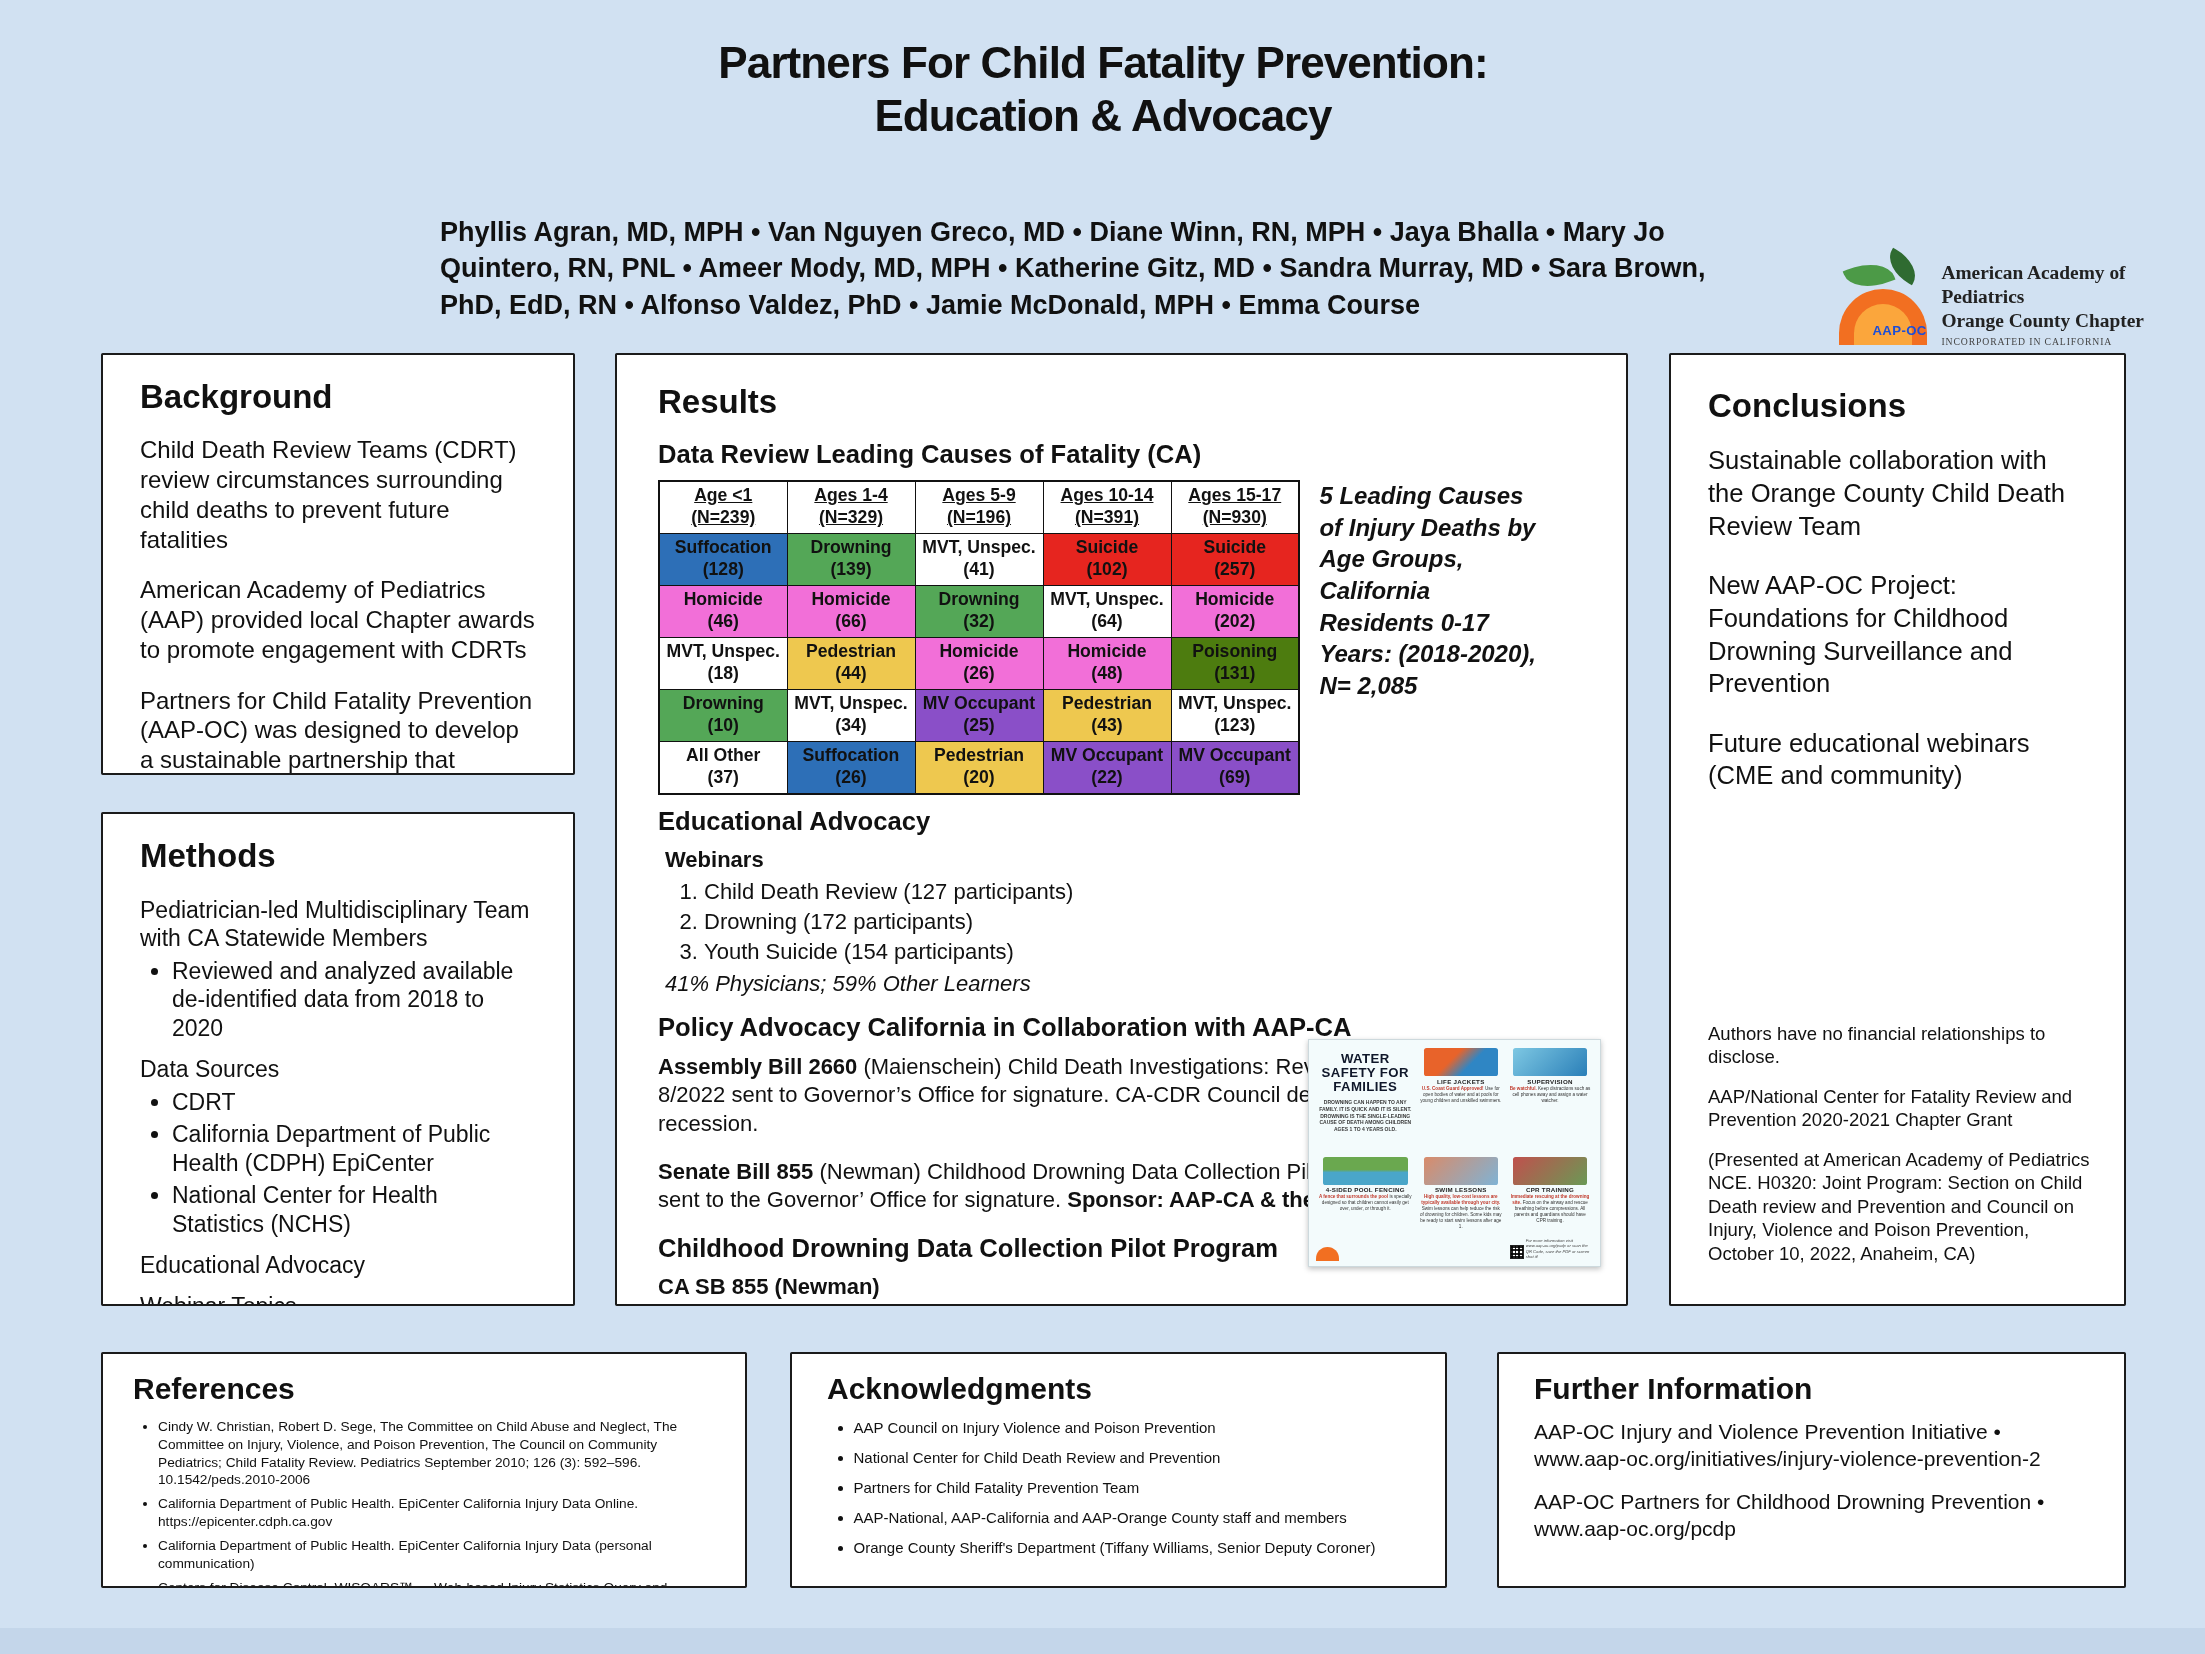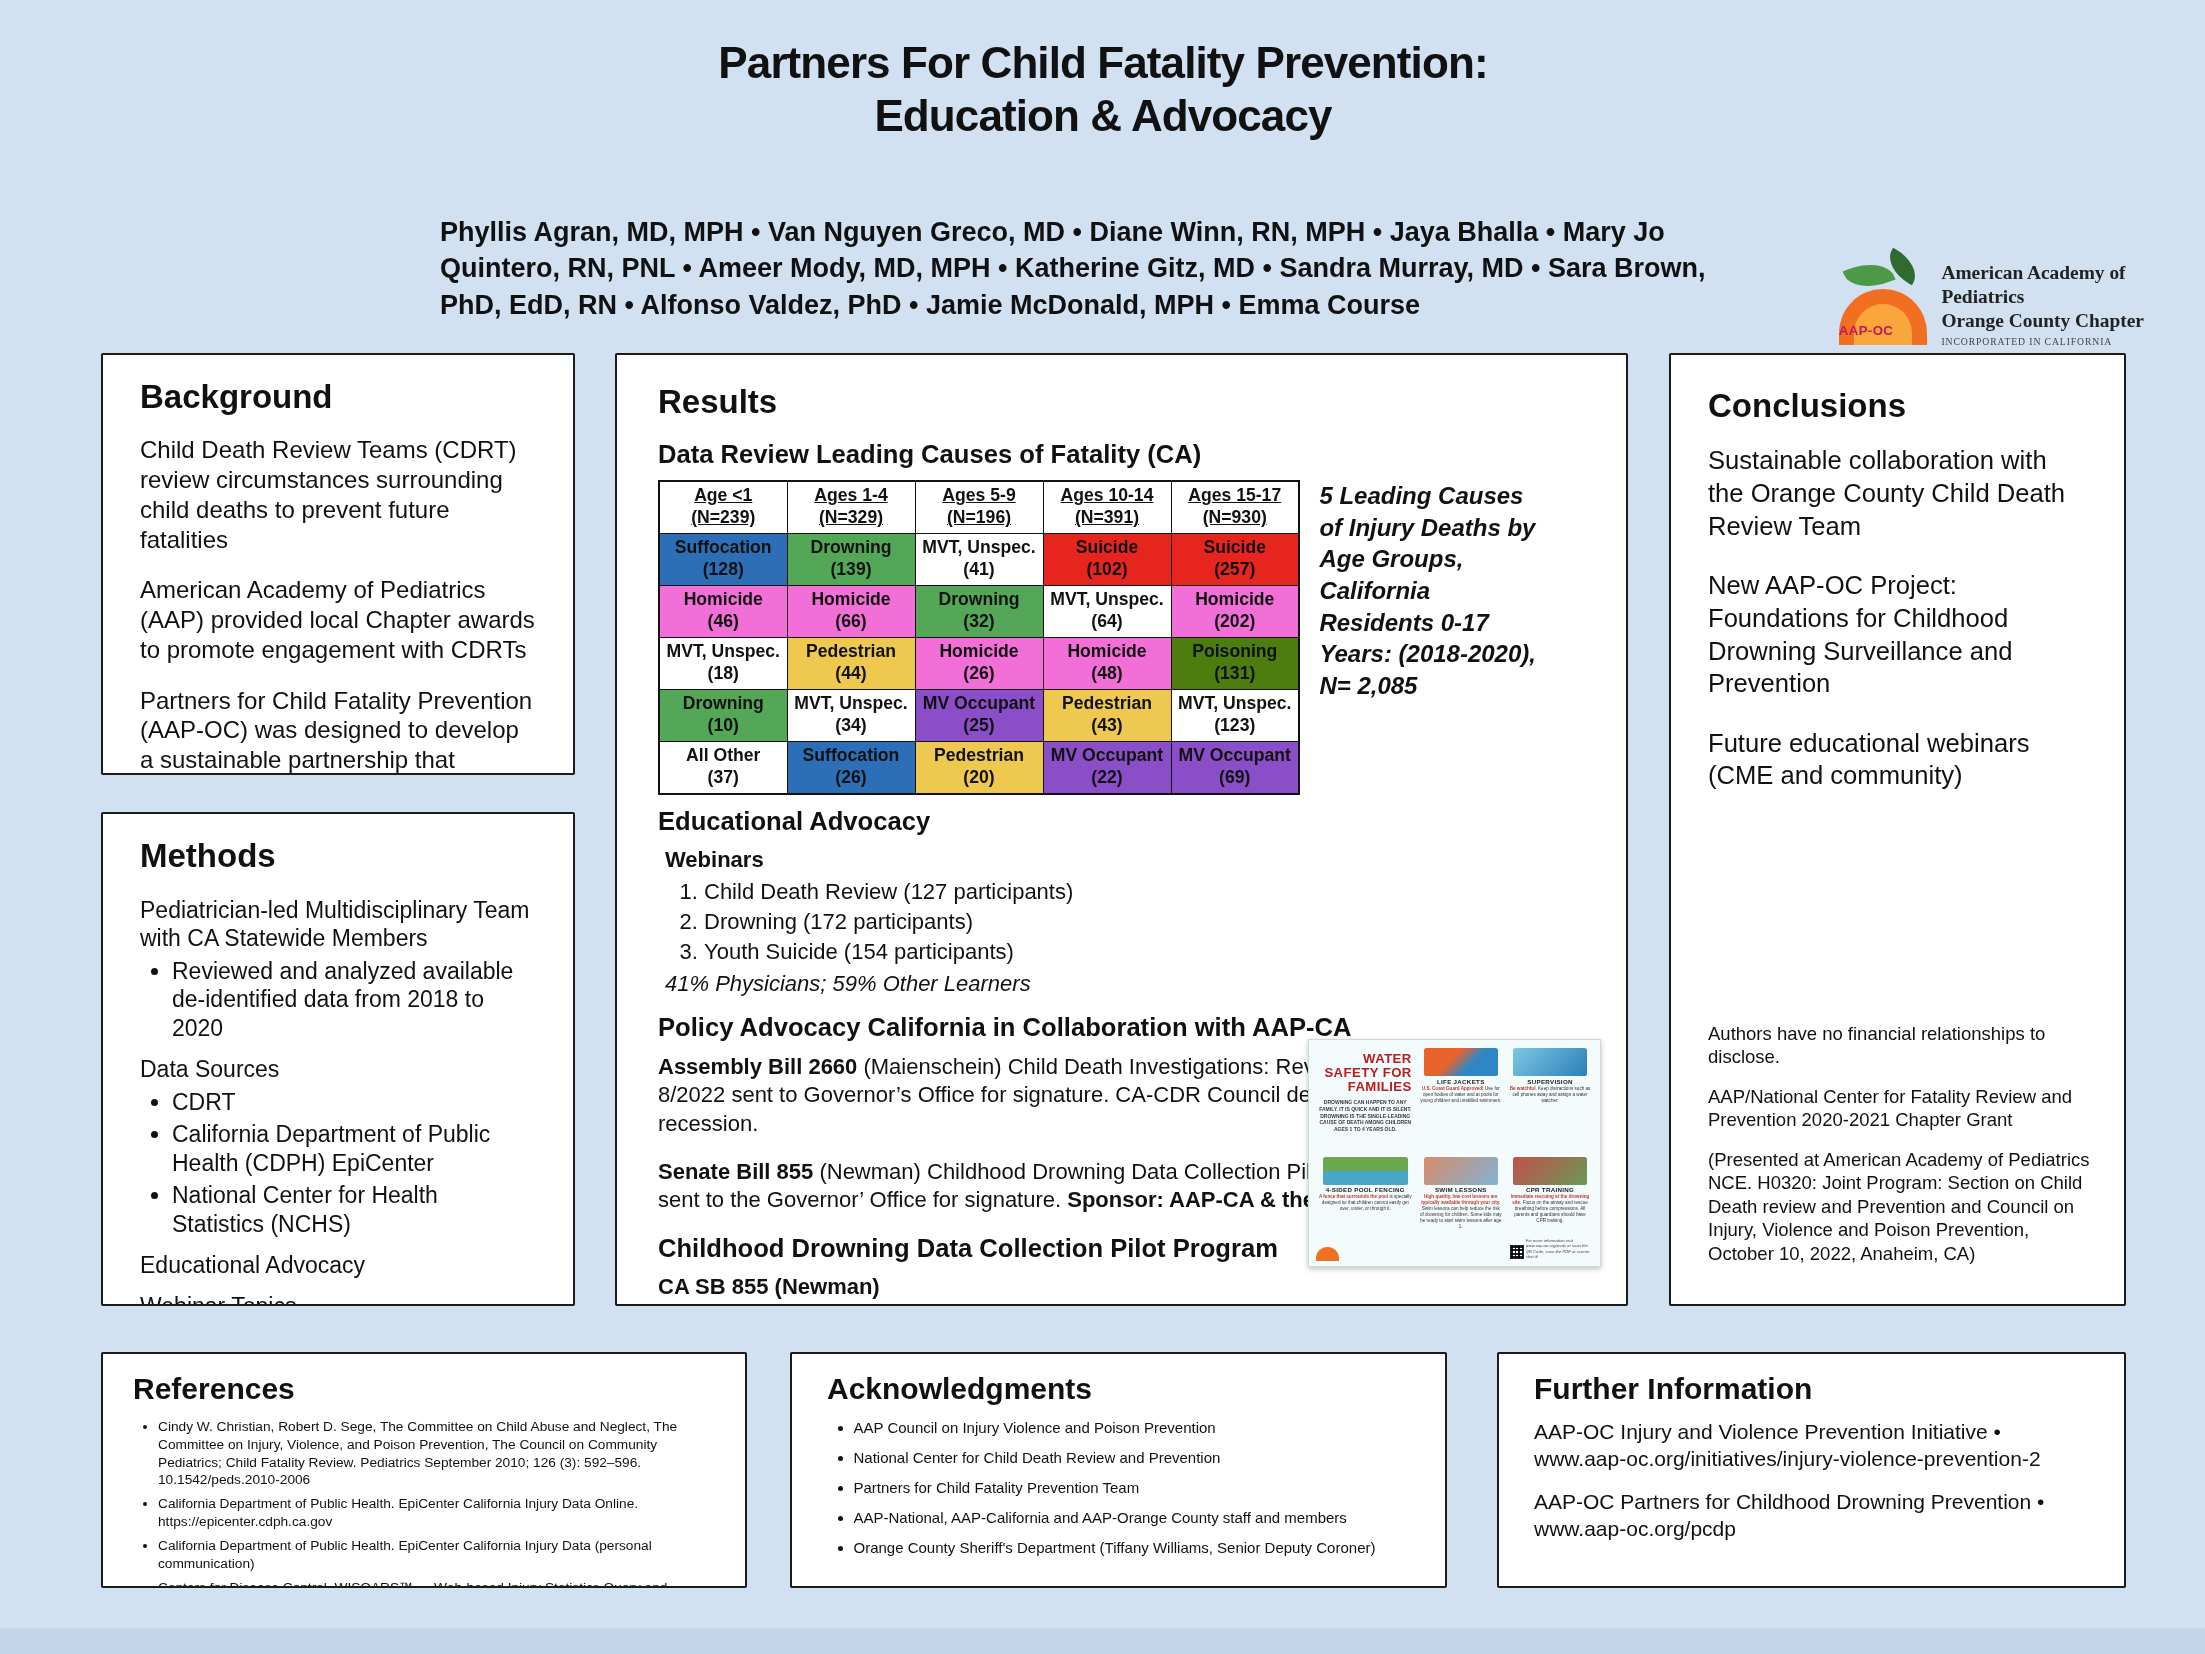--- a/index.html
+++ b/index.html
@@ -11,22 +11,22 @@
   .title{position:absolute;top:37px;left:0;width:100%;text-align:center;
     font-size:44px;font-weight:bold;line-height:1.2;letter-spacing:-0.9px;}
   .authors{position:absolute;top:214px;left:440px;width:1292px;text-align:left;
     font-size:27px;font-weight:bold;line-height:1.35;}
 
   
   .logo{position:absolute;left:1837px;top:258px;width:353px;display:flex;align-items:center;}
   .logo-mark{position:relative;width:92px;height:92px;flex:0 0 auto;}
   .dome{position:absolute;left:1.8px;bottom:5.3px;width:88px;height:56px;background:#f26f21;border-radius:88px 88px 0 0;}
   .dome-in{position:absolute;left:17px;bottom:5.3px;width:58px;height:41px;background:#fba63c;border-radius:58px 58px 0 0;}
-  .dome-txt{position:absolute;left:1.8px;bottom:12.4px;width:88px;text-align:left;
-    font-size:13.2px;font-weight:bold;color:#be185d;letter-spacing:0.4px;}
+  .dome-txt{position:absolute;left:1.8px;bottom:12.4px;width:88px;text-align:right;
+    font-size:13.2px;font-weight:bold;color:#1d4ed8;letter-spacing:0.4px;}
   .leaf1{position:absolute;left:8.8px;top:3.5px;width:46px;height:26.5px;background:#4c9a47;
     border-radius:0 90% 0 90%;transform:rotate(-22deg);}
   .leaf2{position:absolute;left:48px;top:-3.5px;width:35px;height:23px;background:#2f6b31;
     border-radius:0 90% 0 90%;transform:rotate(30deg);}
   .logo-text{margin-left:12.4px;font-family:"Liberation Serif",serif;color:#222;}
   .logo-text .l1,.logo-text .l2{font-size:19.4px;font-weight:bold;line-height:1.25;}
   .logo-text .l3{font-size:9.7px;letter-spacing:0.9px;color:#444;margin-top:2.6px;}
 
   
   .panel{position:absolute;background:#fff;border:2.6px solid #1b1b1b;border-radius:1.8px;box-sizing:border-box;overflow:hidden;}
@@ -68,21 +68,21 @@
   .learners{font-size:22px;font-style:italic;margin:3.5px 0 16px 7px;}
   .bill{font-size:22px;line-height:1.3;margin:0 0 19.4px 0;max-width:935px;}
   .bill .b{font-weight:bold;}
   .drown-block{max-width:653px;}
 
   
   .flyer{position:absolute;right:25px;bottom:37px;width:293px;height:228px;background:#f3fbfc;
     border:0.9px solid #cdd9dd;box-shadow:0 1.8px 5.3px rgba(0,0,0,.25);padding:7px 8px;box-sizing:border-box;
     display:grid;grid-template-columns:1.15fr 1fr 1fr;grid-template-rows:1fr 1fr;gap:5.3px;}
   .flyer .tblock{padding:1.8px;}
-  .flyer .f-title{font-size:13.2px;font-weight:bold;color:#b91c1c;line-height:1.05;letter-spacing:0.4px;text-align:right;margin:3.5px 0 5.3px 0;}
+  .flyer .f-title{font-size:13.2px;font-weight:bold;color:#0f172a;line-height:1.05;letter-spacing:0.4px;text-align:center;margin:3.5px 0 5.3px 0;}
   .flyer .f-intro{font-size:5px;font-weight:bold;color:#3a3a3a;line-height:1.35;text-align:center;}
   .flyer .tip{position:relative;padding:0.9px;}
   .flyer .ph{height:28px;border-radius:2.6px;margin:0 auto 1.8px auto;width:90%;}
   .flyer .tip:nth-child(2) .ph{background:linear-gradient(135deg,#e8632a 38%,#2f86c4 62%);}
   .flyer .tip:nth-child(3) .ph{background:linear-gradient(135deg,#7ec8e3,#2a7fb8);}
   .flyer .tip:nth-child(4) .ph{background:linear-gradient(180deg,#6aa84f 45%,#4aa6c9 55%);}
   .flyer .tip:nth-child(5) .ph{background:linear-gradient(135deg,#d98b6a,#7fb3d5);}
   .flyer .tip:nth-child(6) .ph{background:linear-gradient(135deg,#c0504d,#6a9955);}
   .flyer h5{margin:0.9px 0;font-size:6.2px;color:#222;text-align:center;letter-spacing:0.3px;}
   .flyer .tip p{margin:0;font-size:4.6px;line-height:1.3;text-align:center;color:#333;}

